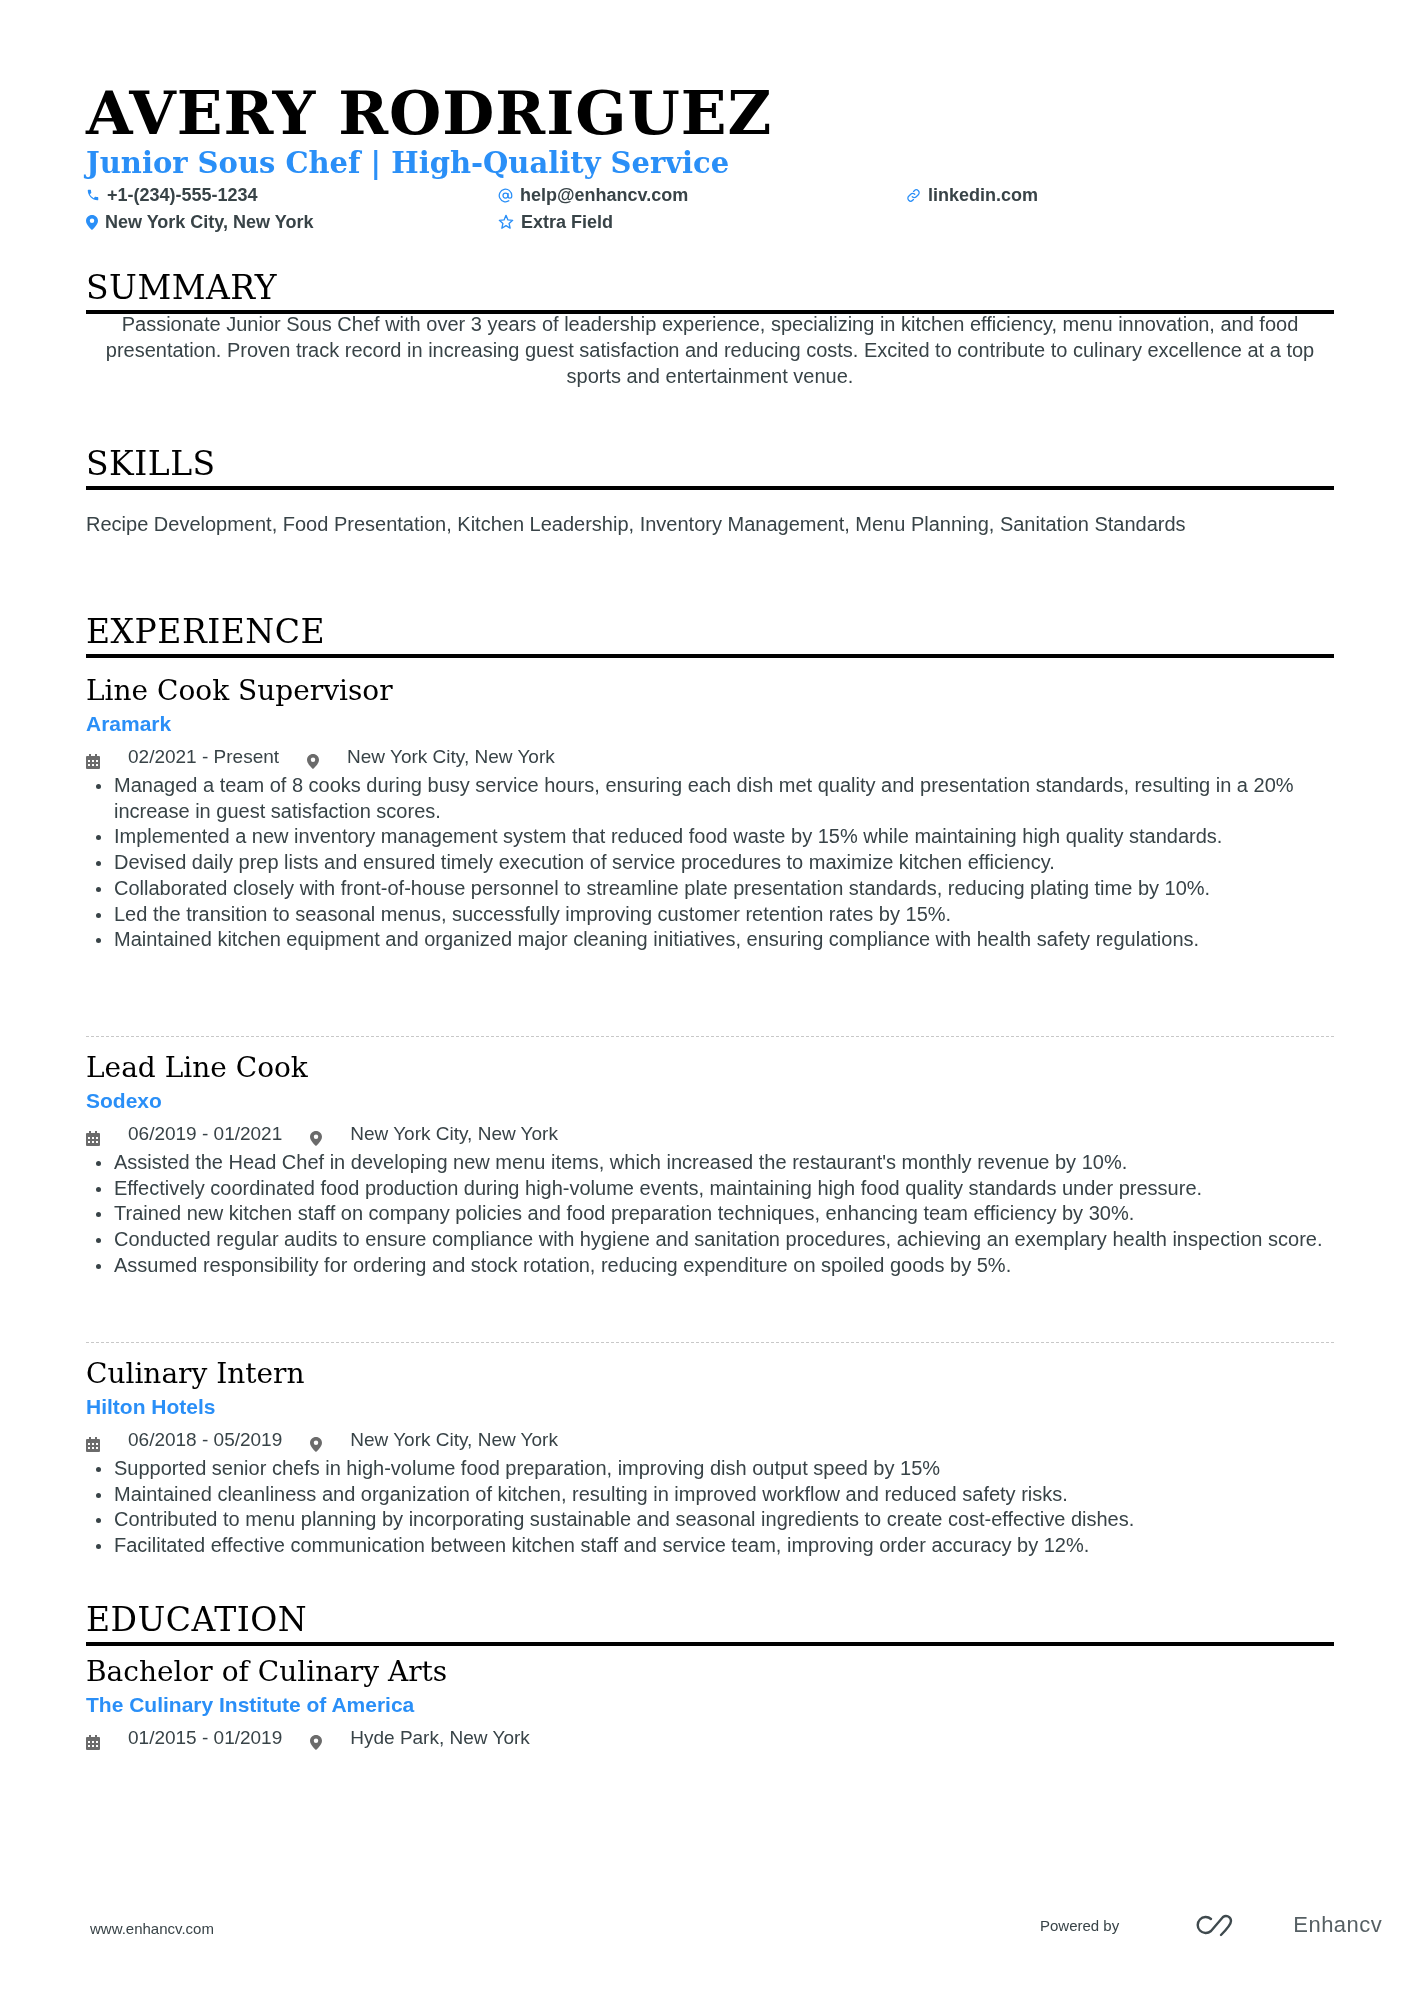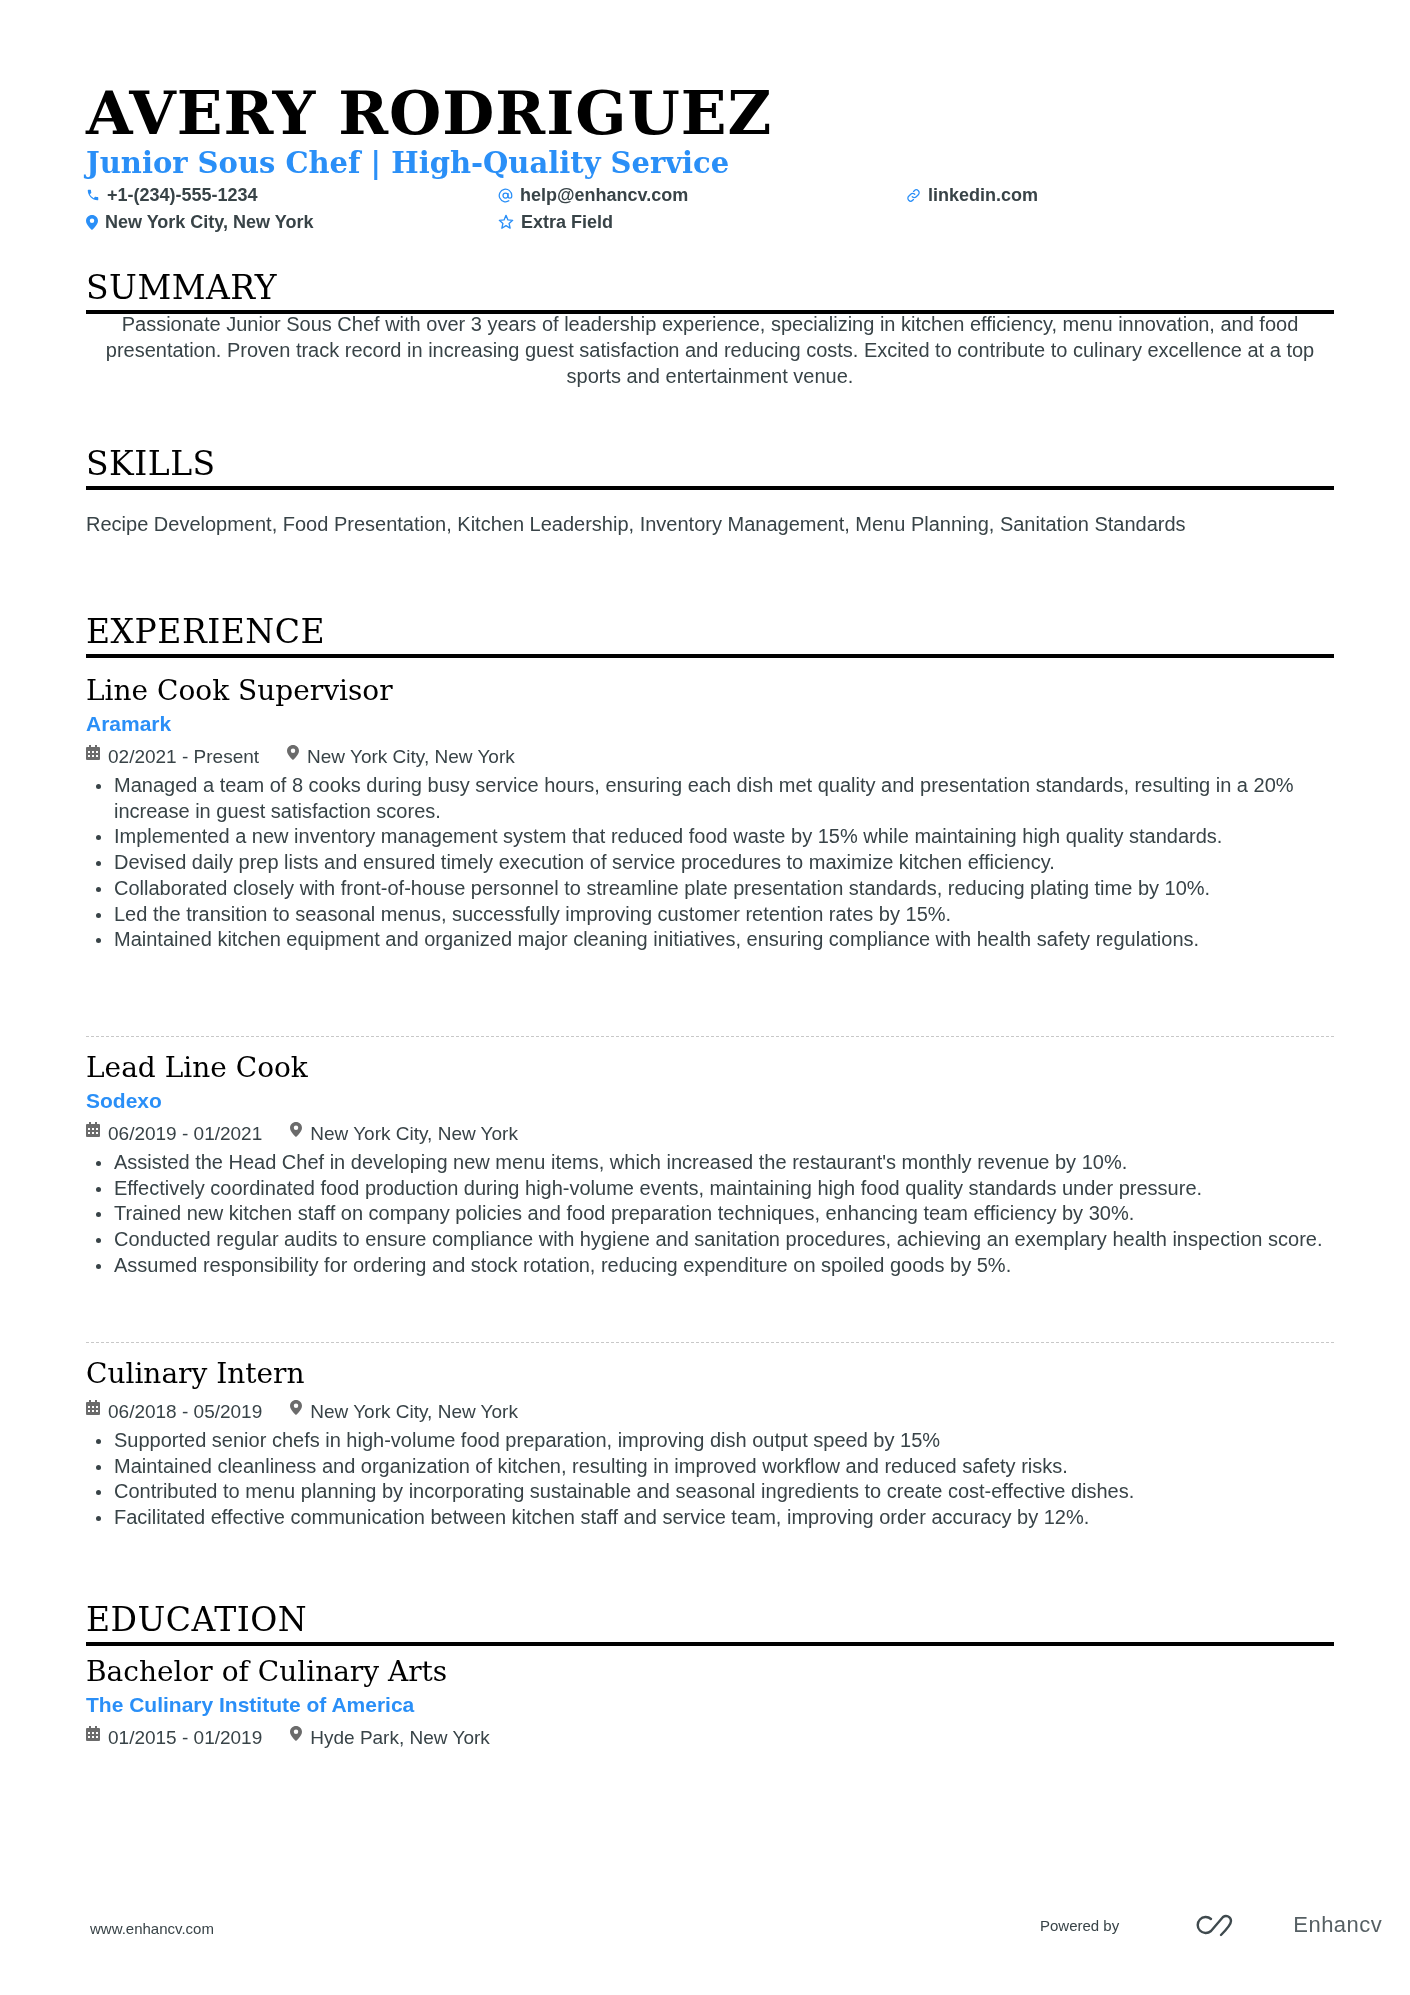--- a/index.html
+++ b/index.html
@@ -15,21 +15,21 @@
     .sec-head { position: absolute; left: 0; width: 1248px; }
     .sec-head h2 { font-family: "DejaVu Serif", serif; font-weight: normal; font-size: 33px; color: #000; line-height: 40px; letter-spacing: 0.5px; }
     .sec-head .rule { height: 4px; background: #000; margin-top: 2px; }
 
     .body-text { position: absolute; left: 0; width: 1248px; font-size: 20px; line-height: 26px; color: #384347; }
 
     .role { position: absolute; left: 0; width: 1248px; }
     .role-title { font-family: "DejaVu Serif", serif; font-size: 28px; color: #000; line-height: 36px; }
     .company { font-size: 21px; font-weight: bold; color: #2a8ff7; line-height: 26px; margin-top: 2px; }
     .meta { display: flex; align-items: center; font-size: 19px; color: #384347; line-height: 24px; margin-top: 8px; }
-    .meta .grp { display: flex; align-items: flex-start; margin-right: 28px; }
+    .meta .grp { display: flex; align-items: flex-end; margin-right: 28px; gap: 20px; }
     .meta svg { margin-right: 8px; }
     ul.bullets { list-style: none; margin-top: 4px; }
     ul.bullets li { position: relative; padding-left: 28px; font-size: 20px; line-height: 25.7px; color: #384347; }
     ul.bullets li::before { content: ""; position: absolute; left: 10px; top: 11px; width: 5px; height: 5px; border-radius: 50%; background: #384347; }
     .dash { position: absolute; left: 0; width: 1248px; border-top: 1px dashed #c8c8c8; }
 
     .footer-left { position: absolute; left: 90px; top: 1920px; font-size: 15px; color: #384347; }
     .footer-right { position: absolute; left: 1040px; top: 1912px; display: flex; align-items: center; font-size: 15px; color: #384347; gap: 46px; }
     .footer-right .brand { font-size: 22px; color: #555f63; margin-left: 10px; letter-spacing: 0.5px; }
   </style>
@@ -160,20 +160,21 @@
       <li>Effectively coordinated food production during high-volume events, maintaining high food quality standards under pressure.</li>
       <li>Trained new kitchen staff on company policies and food preparation techniques, enhancing team efficiency by 30%.</li>
       <li>Conducted regular audits to ensure compliance with hygiene and sanitation procedures, achieving an exemplary health inspection score.</li>
       <li>Assumed responsibility for ordering and stock rotation, reducing expenditure on spoiled goods by 5%.</li>
     </ul>
   </div>
   <div class="dash" style="top:1342px;"></div>
 
   <div class="role" style="top:1356px;">
     <div class="role-title">Culinary Intern</div>
+    <div class="company">Hilton Hotels</div>
     <div class="meta">
       <span class="grp">
         <svg width="14" height="15" viewBox="0 0 14 15">
             <rect x="0" y="2" width="14" height="13" rx="1" fill="#6b6b6b"></rect>
             <rect x="3" y="0" width="2" height="4" fill="#6b6b6b"></rect>
             <rect x="9" y="0" width="2" height="4" fill="#6b6b6b"></rect>
             <g fill="#fff">
               <rect x="2" y="6" width="2" height="2"></rect>
               <rect x="6" y="6" width="2" height="2"></rect>
               <rect x="10" y="6" width="2" height="2"></rect>

